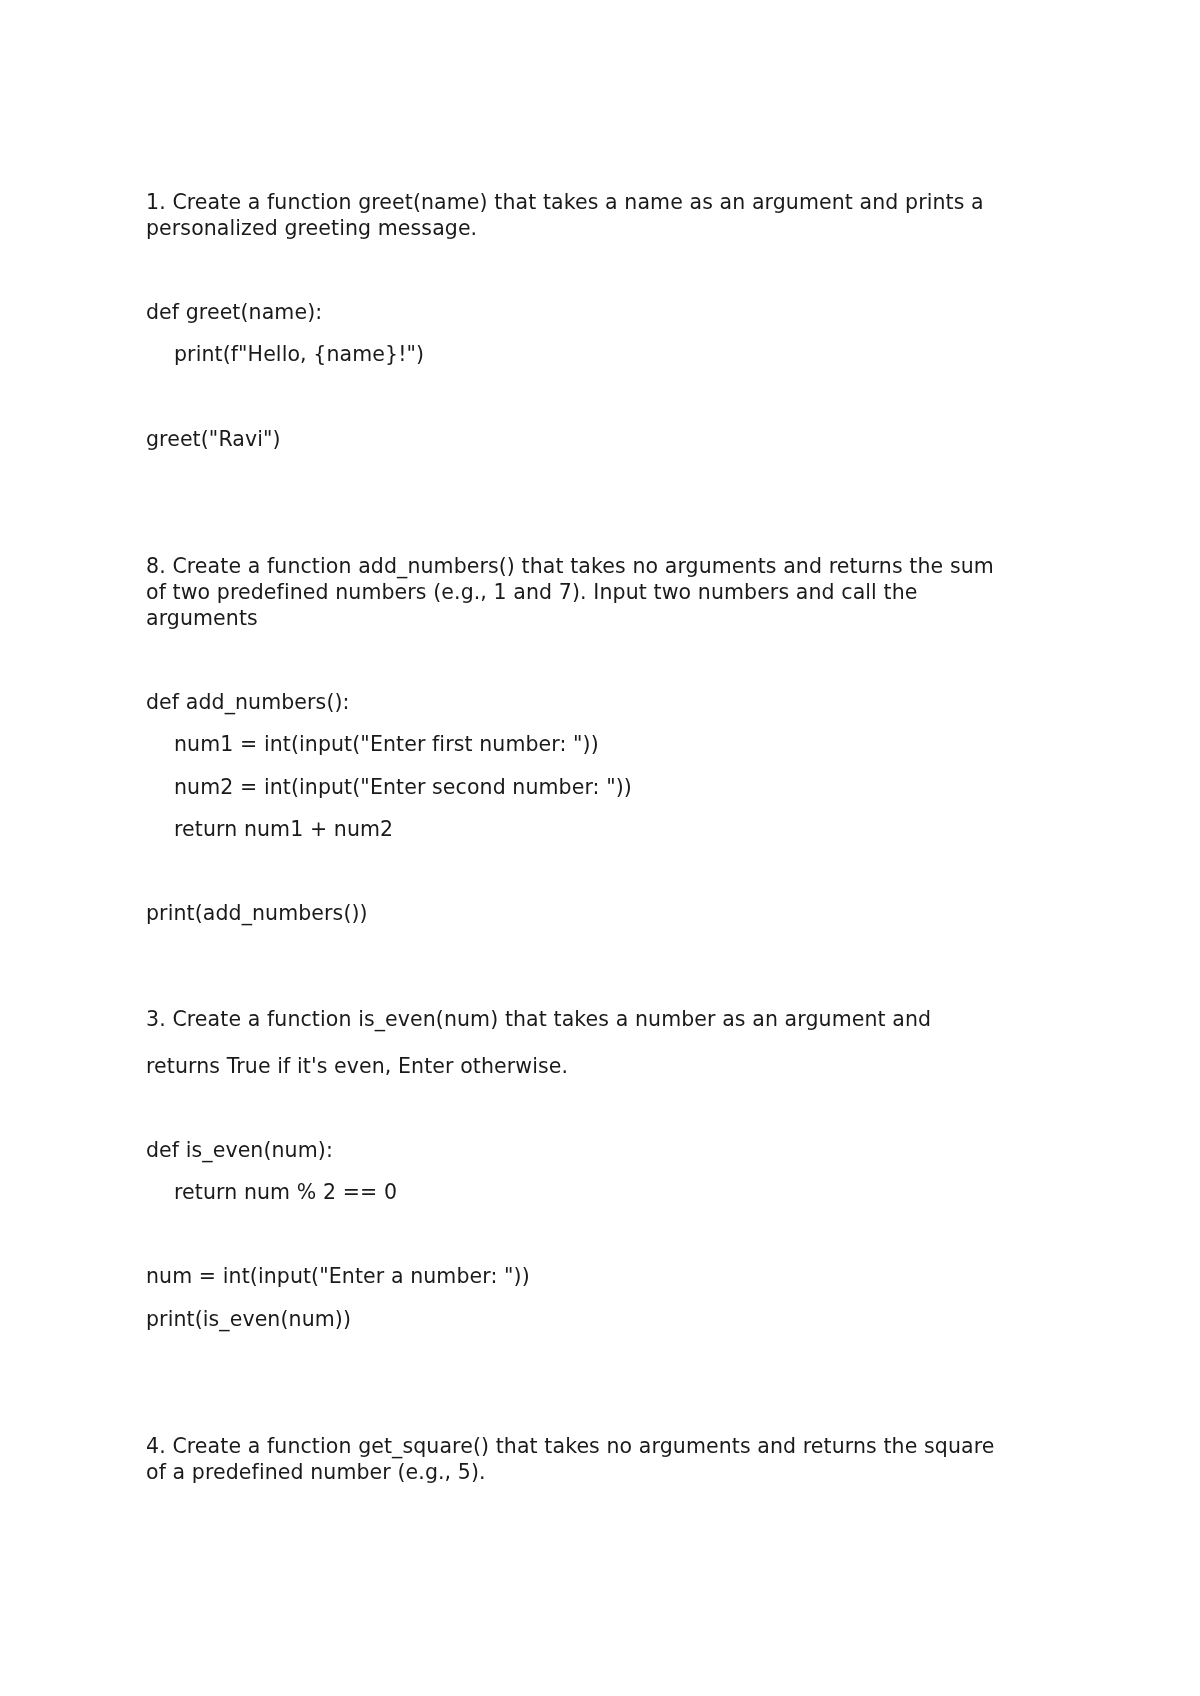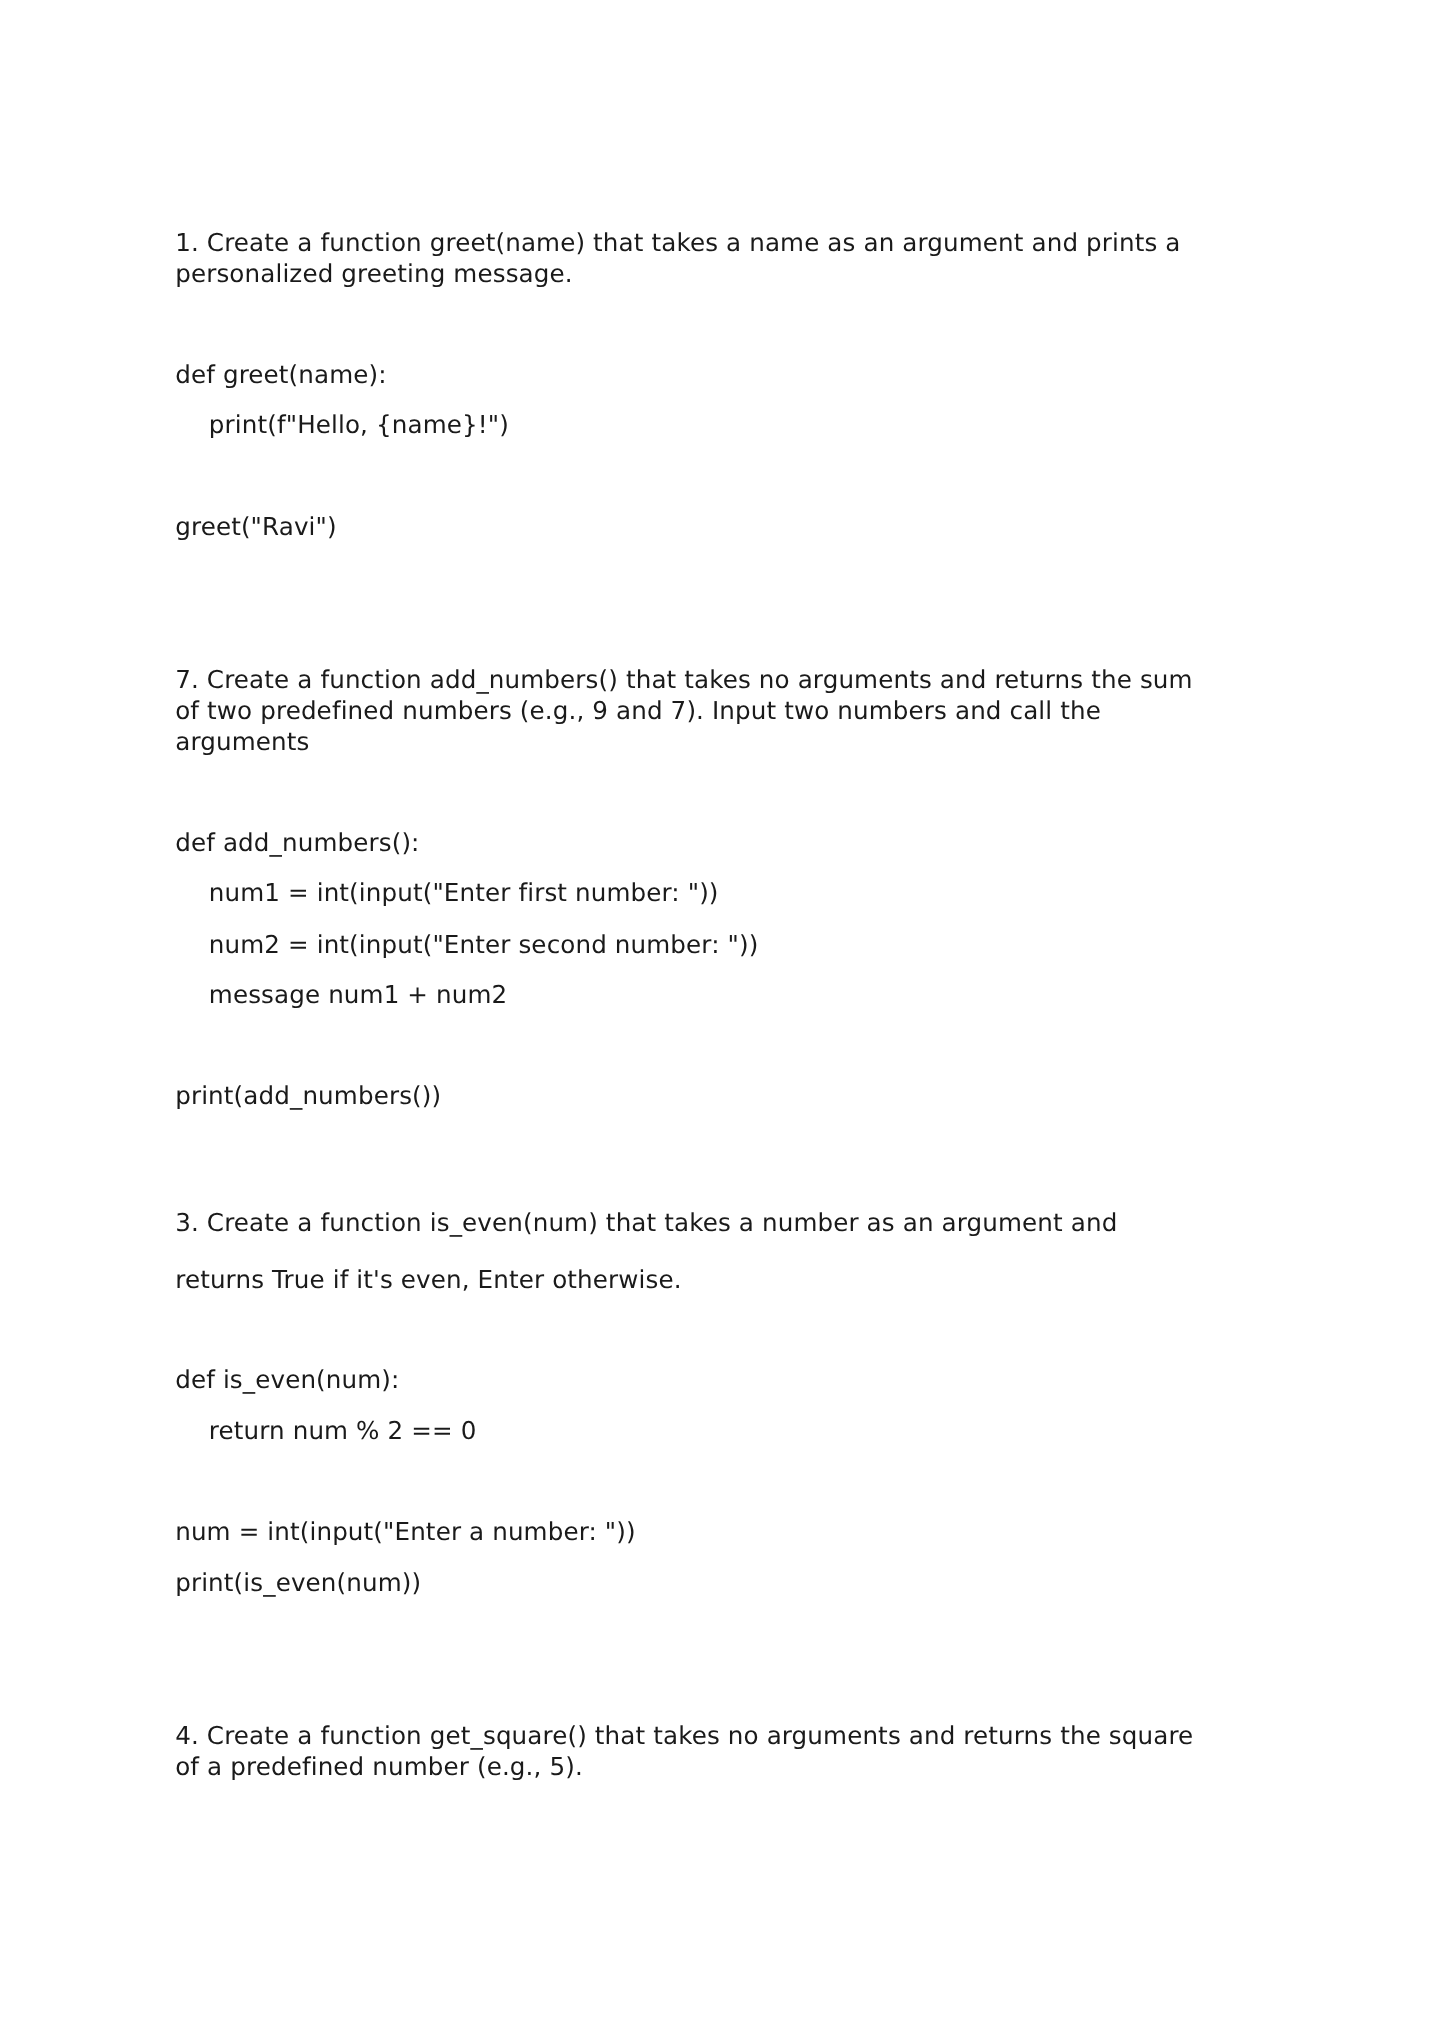--- a/index.html
+++ b/index.html
@@ -41,29 +41,29 @@
     <div class="line" style="top:189px">1. Create a function greet(name) that takes a name as an argument and prints a</div>
     <div class="line" style="top:215px">personalized greeting message.</div>
   </div>
   <div>
     <div class="line" style="top:299px">def greet(name):</div>
     <div class="line indent" style="top:341px">print(f"Hello, {name}!")</div>
     <div class="line" style="top:426px">greet("Ravi")</div>
   </div>
 
   <div>
-    <div class="line" style="top:553px">7. Create a function add_numbers() that takes no arguments and returns the sum</div>
-    <div class="line" style="top:579px">of two predefined numbers (e.g., 9 and 7). Input two numbers and call the</div>
+    <div class="line" style="top:553px">8. Create a function add_numbers() that takes no arguments and returns the sum</div>
+    <div class="line" style="top:579px">of two predefined numbers (e.g., 1 and 7). Input two numbers and call the</div>
     <div class="line" style="top:605px">arguments</div>
   </div>
   <div>
     <div class="line" style="top:689px">def add_numbers():</div>
     <div class="line indent" style="top:731px">num1 = int(input("Enter first number: "))</div>
     <div class="line indent" style="top:774px">num2 = int(input("Enter second number: "))</div>
-    <div class="line indent" style="top:816px">message num1 + num2</div>
+    <div class="line indent" style="top:816px">return num1 + num2</div>
     <div class="line" style="top:900px">print(add_numbers())</div>
   </div>
 
   <div>
     <div class="line" style="top:1006px">3. Create a function is_even(num) that takes a number as an argument and</div>
     <div class="line" style="top:1053px">returns True if it's even, Enter otherwise.</div>
   </div>
   <div>
     <div class="line" style="top:1137px">def is_even(num):</div>
     <div class="line indent" style="top:1179px">return num % 2 == 0</div>

